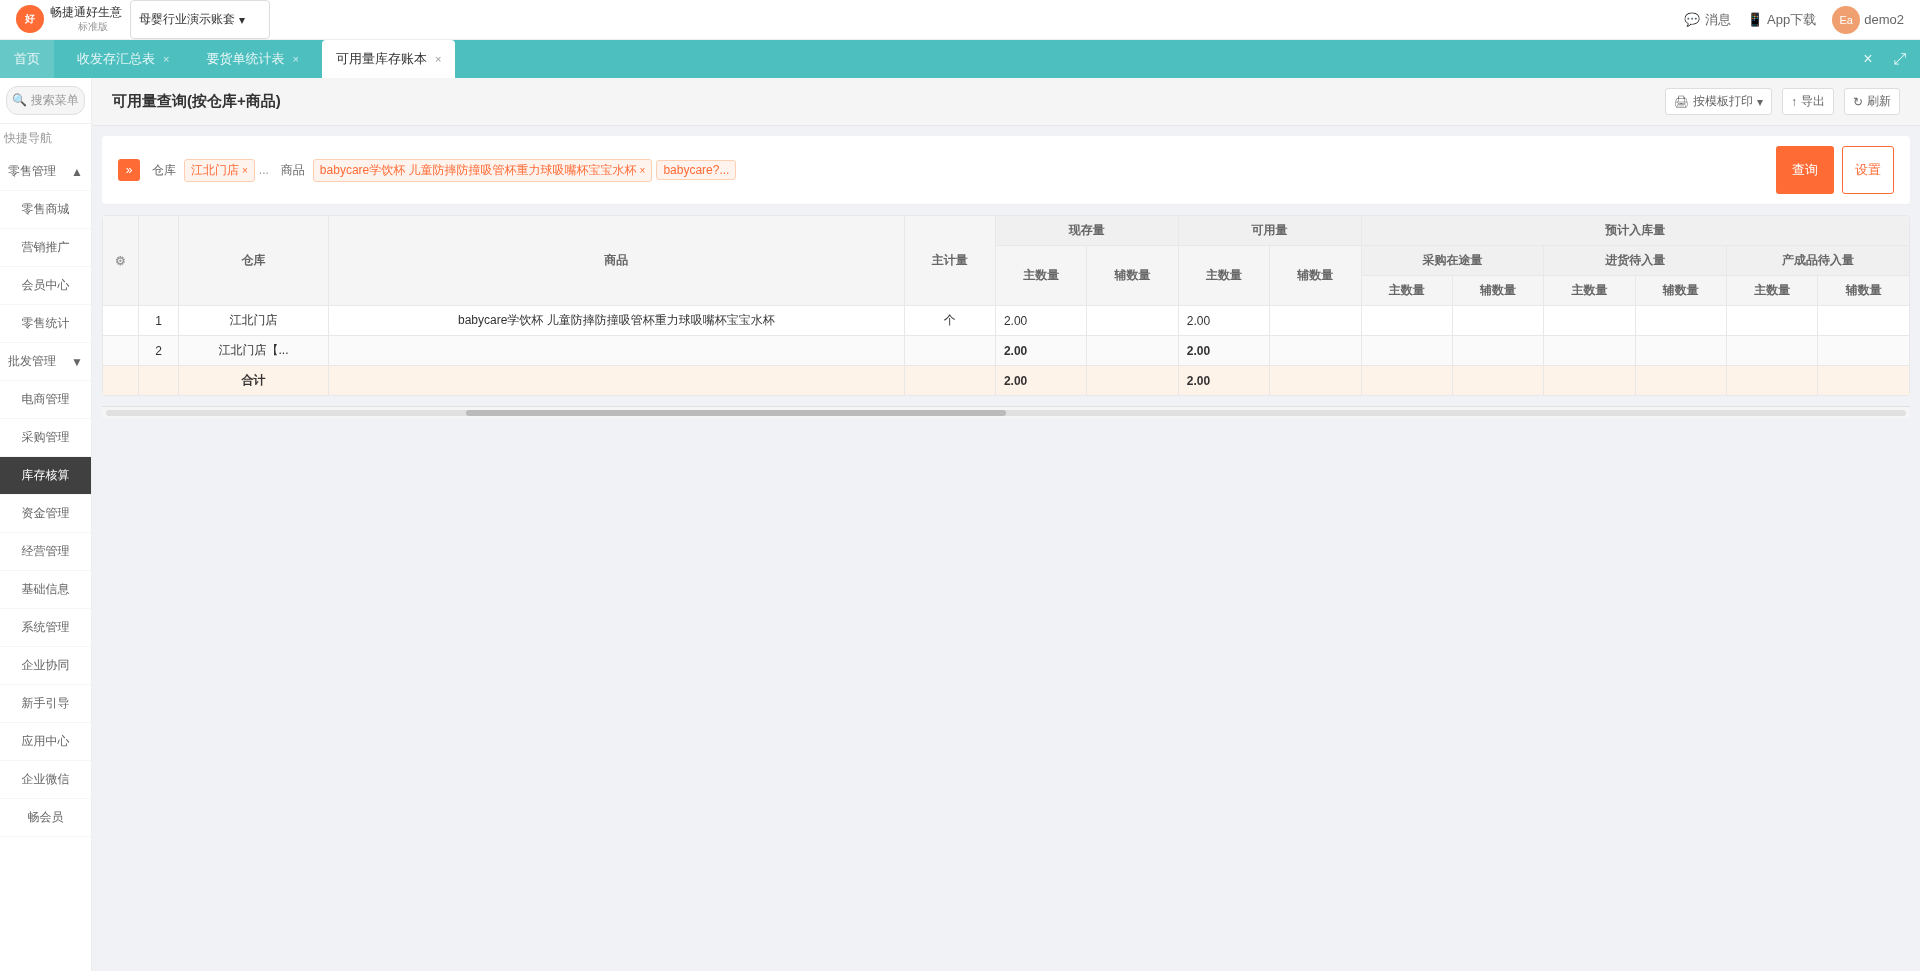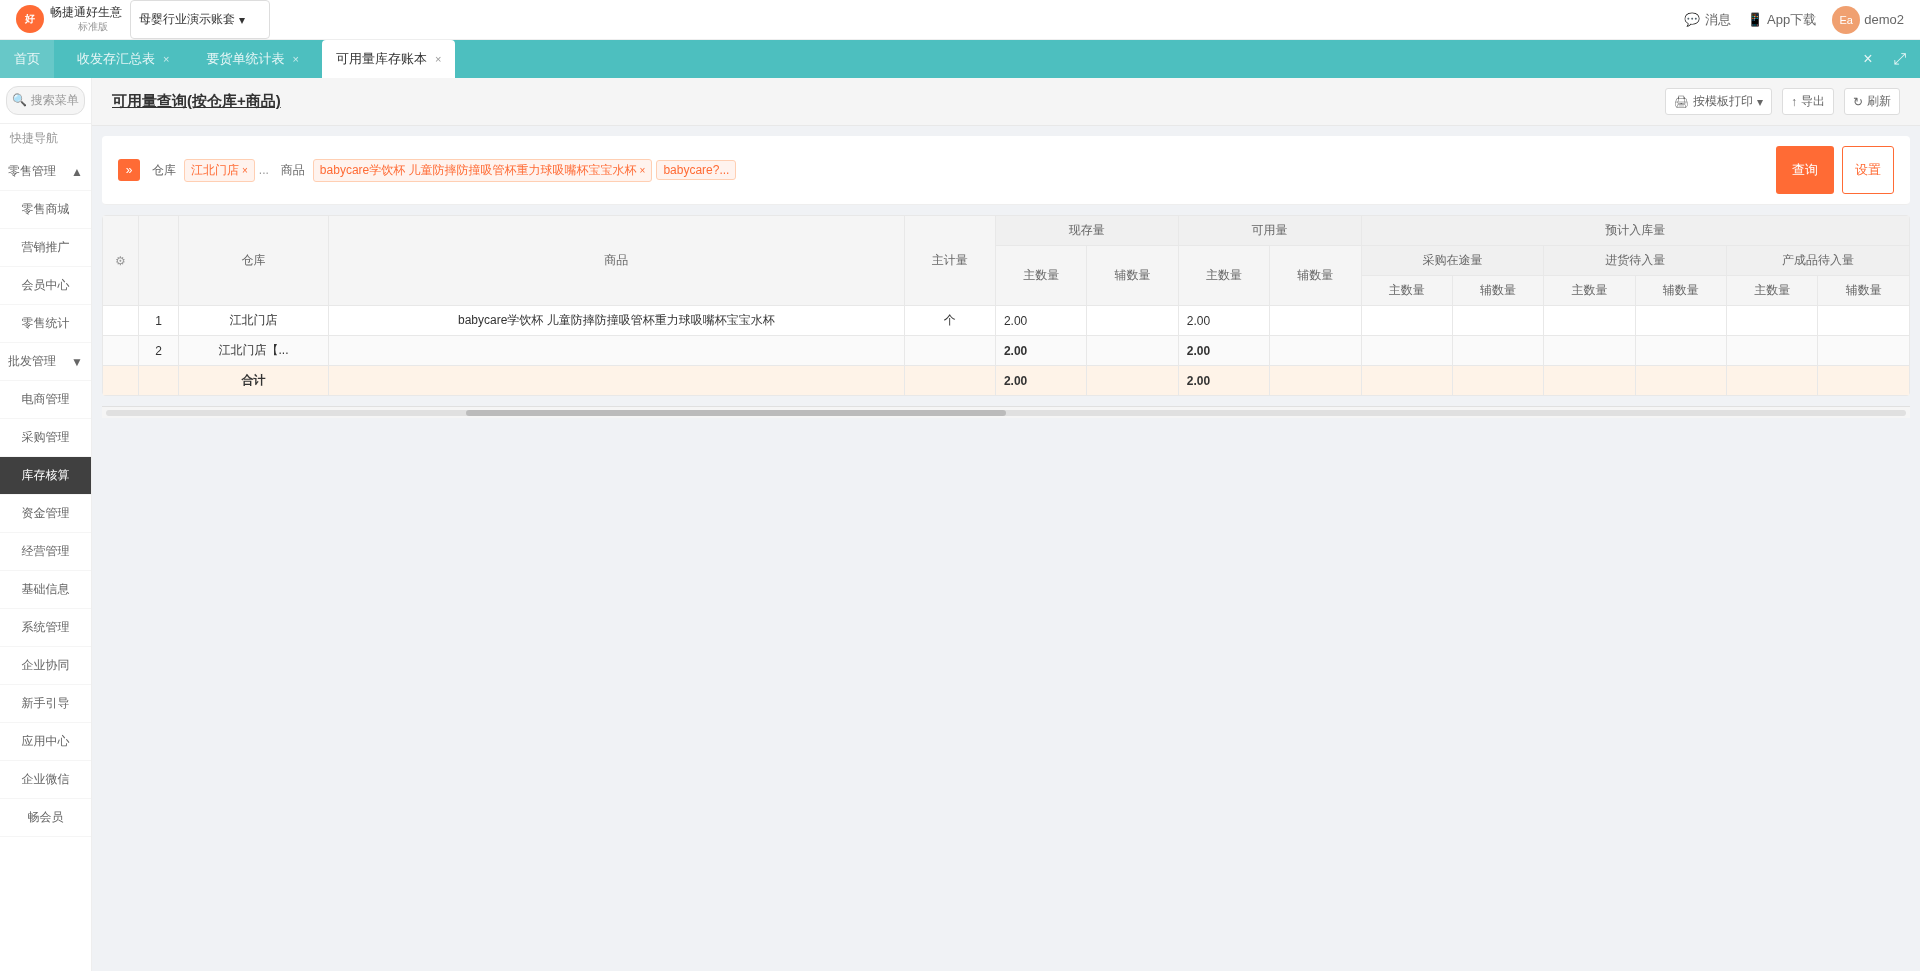--- a/index.html
+++ b/index.html
@@ -61,21 +61,21 @@
     .sidebar {
       width: 92px;
       background: #fff;
       border-right: 1px solid #eee;
       display: flex;
       flex-direction: column;
       overflow-y: auto;
     }
     .sidebar-search { padding: 8px 6px; border-bottom: 1px solid #f0f0f0; }
     .sidebar-search-btn { width: 100%; padding: 5px; background: #f5f5f5; border: 1px solid #e0e0e0; border-radius: 12px; font-size: 12px; color: #999; cursor: pointer; text-align: center; }
-    .sidebar-nav-label { padding: 6px 10px; font-size: 12px; color: #999; }
+    .sidebar-nav-label { padding: 6px 4px; font-size: 12px; color: #999; }
     .sidebar-item {
       padding: 10px 6px;
       font-size: 12px;
       color: #666;
       cursor: pointer;
       border-bottom: 1px solid #f5f5f5;
       display: flex;
       flex-direction: column;
       align-items: center;
       gap: 3px;
@@ -86,21 +86,21 @@
     
     .content-area { flex: 1; overflow-y: auto; padding: 0; background: #f0f2f5; }
     .page-header {
       background: #f5f5f5;
       padding: 10px 20px;
       display: flex;
       align-items: center;
       justify-content: space-between;
       border-bottom: 1px solid #e8e8e8;
     }
-    .page-title { font-size: 15px; font-weight: bold; color: #333; text-decoration: underline; }
+    .page-title { font-size: 15px; font-weight: bold; color: #333; }
     .page-actions { display: flex; align-items: center; gap: 10px; }
     .page-action-btn { display: flex; align-items: center; gap: 4px; font-size: 12px; color: #666; cursor: pointer; padding: 4px 8px; border: 1px solid #ddd; border-radius: 3px; background: #fff; }
 
     
     .filter-area {
       background: #fff;
       padding: 10px 16px;
       display: flex;
       align-items: center;
       gap: 12px;
@@ -137,21 +137,21 @@
     }
     .btn-setting {
       background: #fff; color: #ff6b35; border: 1px solid #ff6b35;
       padding: 5px 12px; border-radius: 3px; cursor: pointer; font-size: 13px;
     }
 
     
     .table-container { margin: 0 10px 10px; background: #fff; border-radius: 4px; overflow: hidden; }
     .data-table { width: 100%; border-collapse: collapse; font-size: 12px; }
     .data-table th, .data-table td { border: 1px solid #e8e8e8; padding: 6px 8px; text-align: center; }
-    .data-table thead tr th { background: #f5f5f5; color: #666; font-weight: normal; }
+    .data-table thead tr th { background: #f5f5f5; color: #666; font-weight: bold; }
     .data-table thead .th-group { background: #f0f0f0; }
     .data-table tbody tr:nth-child(odd) { background: #fff; }
     .data-table tbody tr:nth-child(even) { background: #fafafa; }
     .data-table .number-cell { text-align: left; margin-top: 40px; }
     .data-table .total-row { background: #fef3e8 !important; font-weight: bold; }
     .col-index { width: 40px; }
     .col-settings { width: 36px; }
     .settings-icon { cursor: pointer; color: #999; }
 
     

